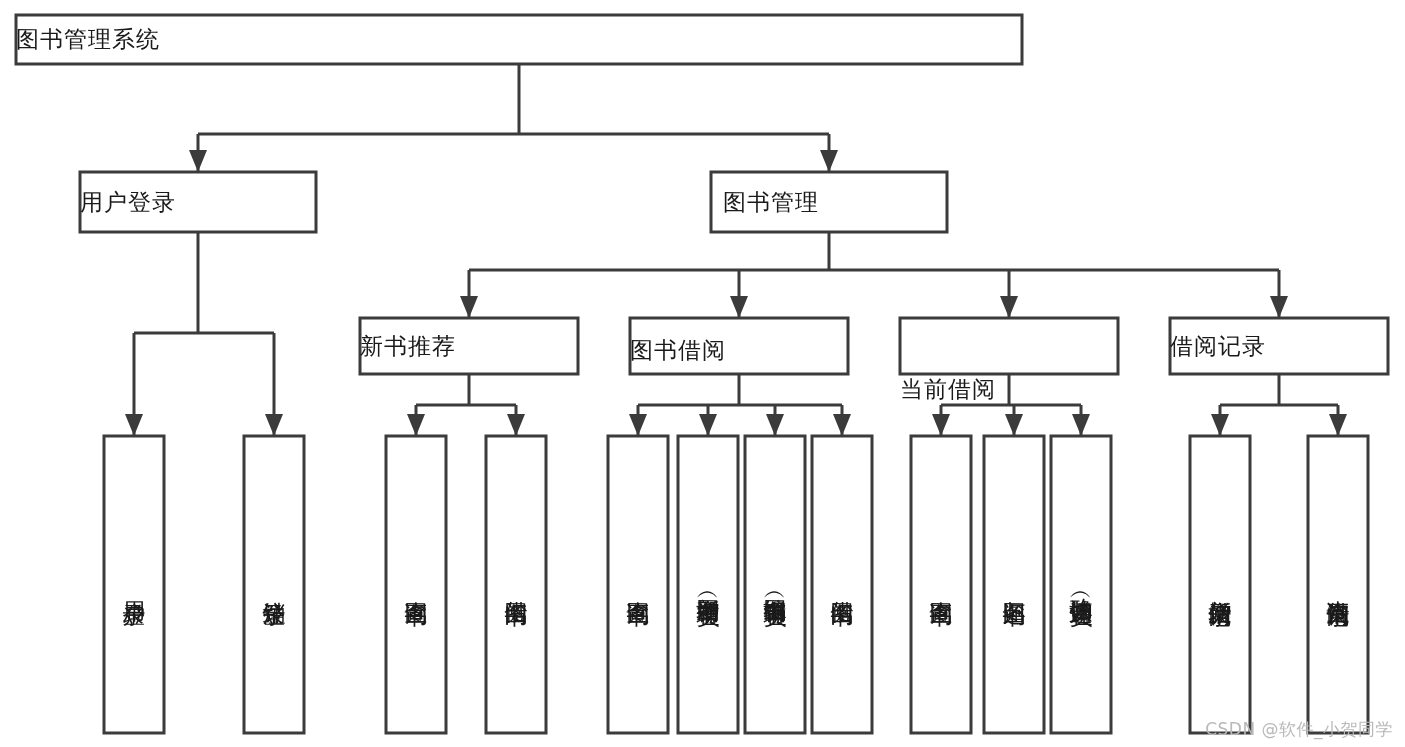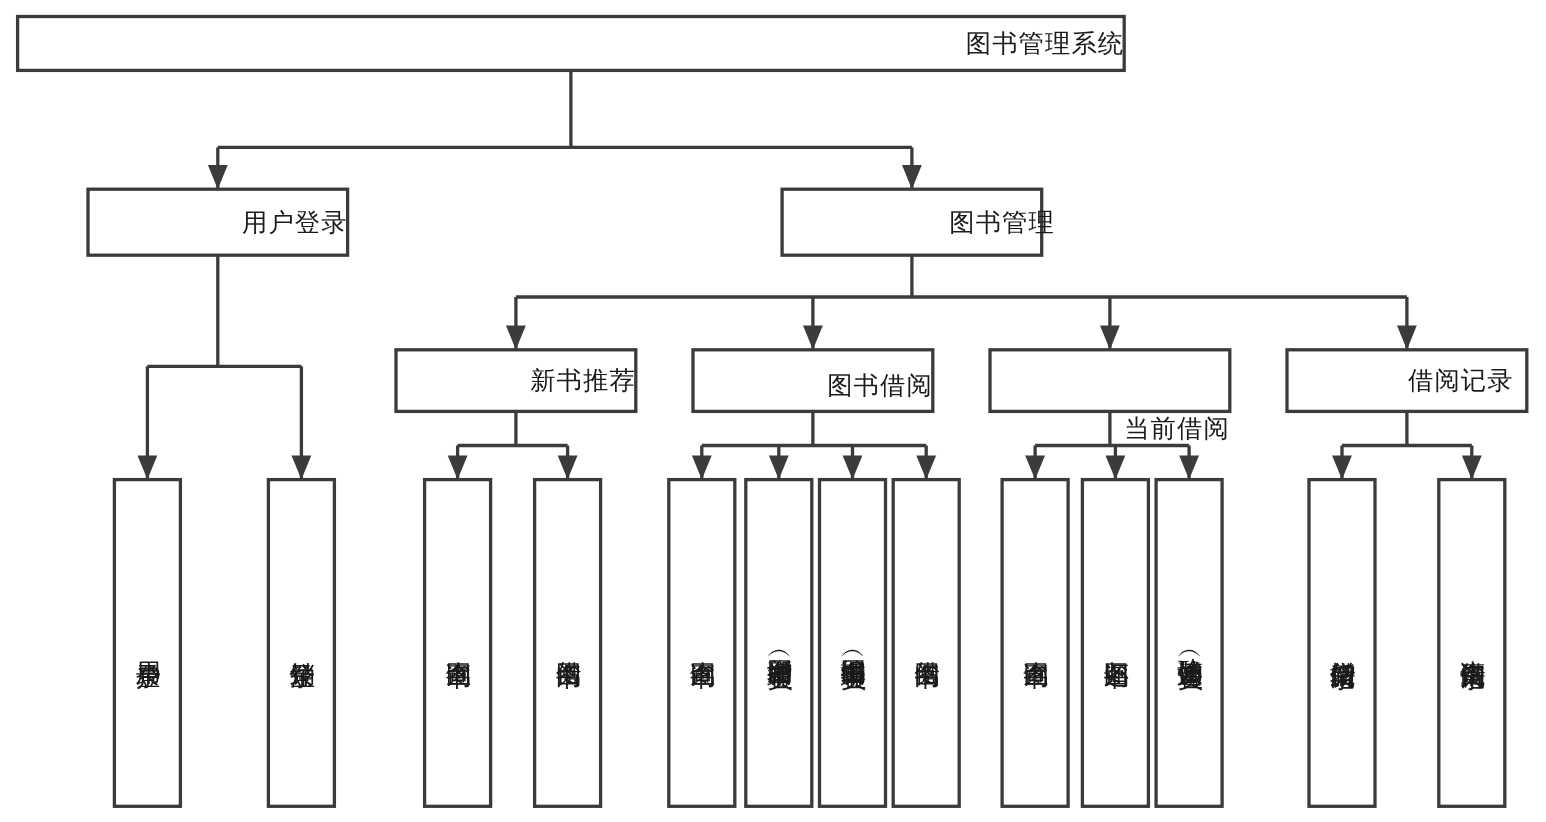--- a/index.html
+++ b/index.html
@@ -54,21 +54,21 @@
     font-size: 23px;
     line-height: 1.08;
     letter-spacing: 1px;
     color: #1a1a1a;
     white-space: nowrap;
   }
   .htext-wrap {
     position: absolute;
     display: flex;
     align-items: center;
-    justify-content: flex-end;
+    justify-content: flex-start;
     pointer-events: none;
   }
   .htext {
     font-family: "DejaVu Sans", "Liberation Sans", sans-serif;
     font-size: 23px;
     color: #1a1a1a;
     white-space: nowrap;
     letter-spacing: 1px;
   }
   #watermark {
@@ -219,13 +219,14 @@
       <div class="vtext-wrap" style="left: 1051px; top: 436px; width: 60px; height: 297px;">
         <span class="vtext">确认归还（管理员）</span>
       </div>
       <div class="vtext-wrap" style="left: 1190px; top: 436px; width: 60px; height: 297px;">
         <span class="vtext">新增借阅记录</span>
       </div>
       <div class="vtext-wrap" style="left: 1308px; top: 436px; width: 60px; height: 297px;">
         <span class="vtext">查询借阅记录</span>
       </div>
     </div>
+  <div id="watermark">CSDN @软件_小贺同学</div>
 </div>
 
 </body></html>

